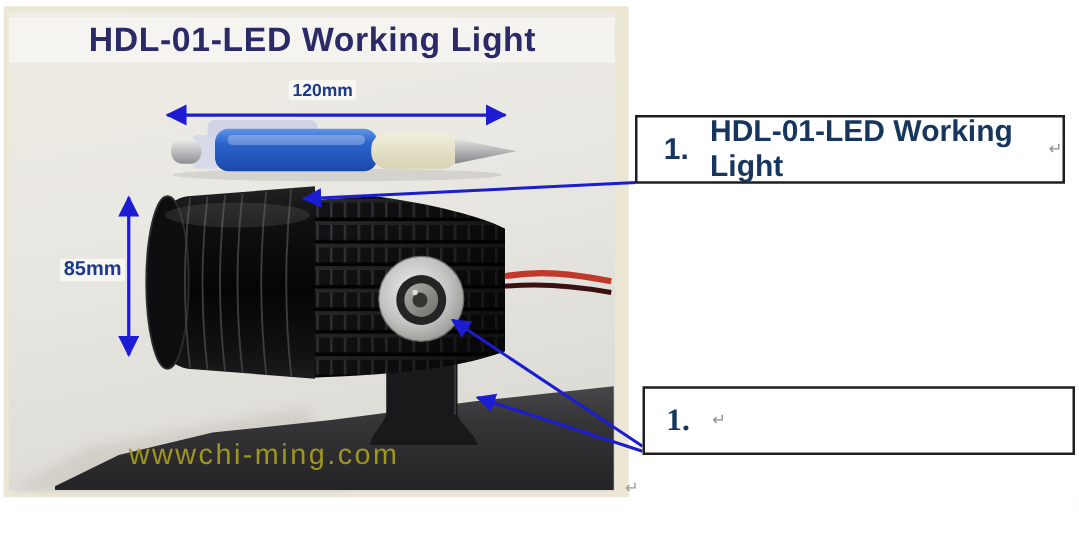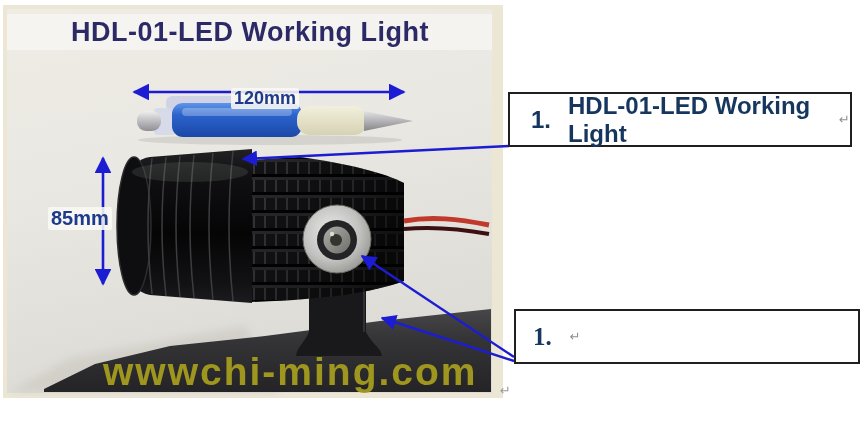--- a/index.html
+++ b/index.html
@@ -10,24 +10,24 @@
   .stage svg{position:absolute; left:0; top:0; z-index:1;}
   .overlay{position:absolute; z-index:3; pointer-events:none; white-space:nowrap;}
   .photo-title{
     left:8px; top:17px; width:484px; text-align:center;
     font-size:27px; font-weight:bold; color:#2b2a66; letter-spacing:0.5px;
   }
   .dim-label{
     font-weight:bold; color:#1d3a8c; background:rgba(249,248,243,0.88);
     padding:0 3px; border-radius:2px;
   }
-  .dim-120{left:231px; top:64px; font-size:18px;margin-top:24px;}
-  .dim-85{left:48px; top:207px; font-size:20px;}
+  .dim-120{left:231px; top:64px; font-size:14px;}
+  .dim-85{left:48px; top:207px; font-size:16px;}
   .watermark{
-    left:103px; top:350px; font-size:39px; font-weight:bold;
+    left:103px; top:350px; font-size:23px; font-weight:normal;
     color:#a59c1f; letter-spacing:2px; opacity:0.95;
   }
   .callout-box{
     position:absolute; z-index:4; box-sizing:border-box;
     height:55px; background:#ffffff; border:2px solid #1f1f1f;
     display:flex; align-items:center; color:#17365d; font-weight:bold;
   }
   .callout-1{left:508px; top:92px; width:344px; font-size:24px; padding-left:21px;
              font-family:"Liberation Sans", sans-serif;}
   .callout-2{left:514px; top:309px; width:346px; font-size:25px; padding-left:17px;

